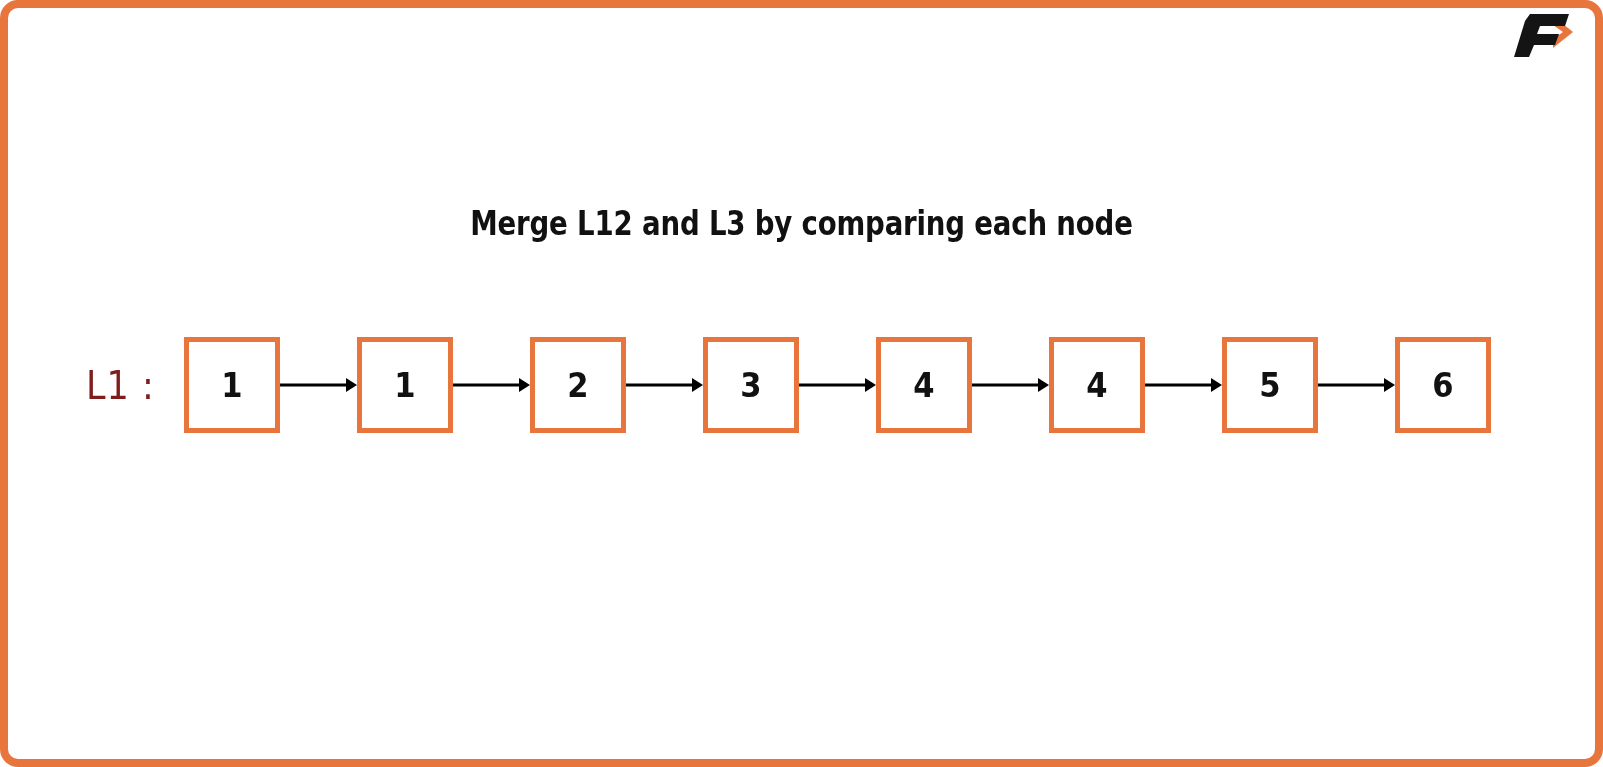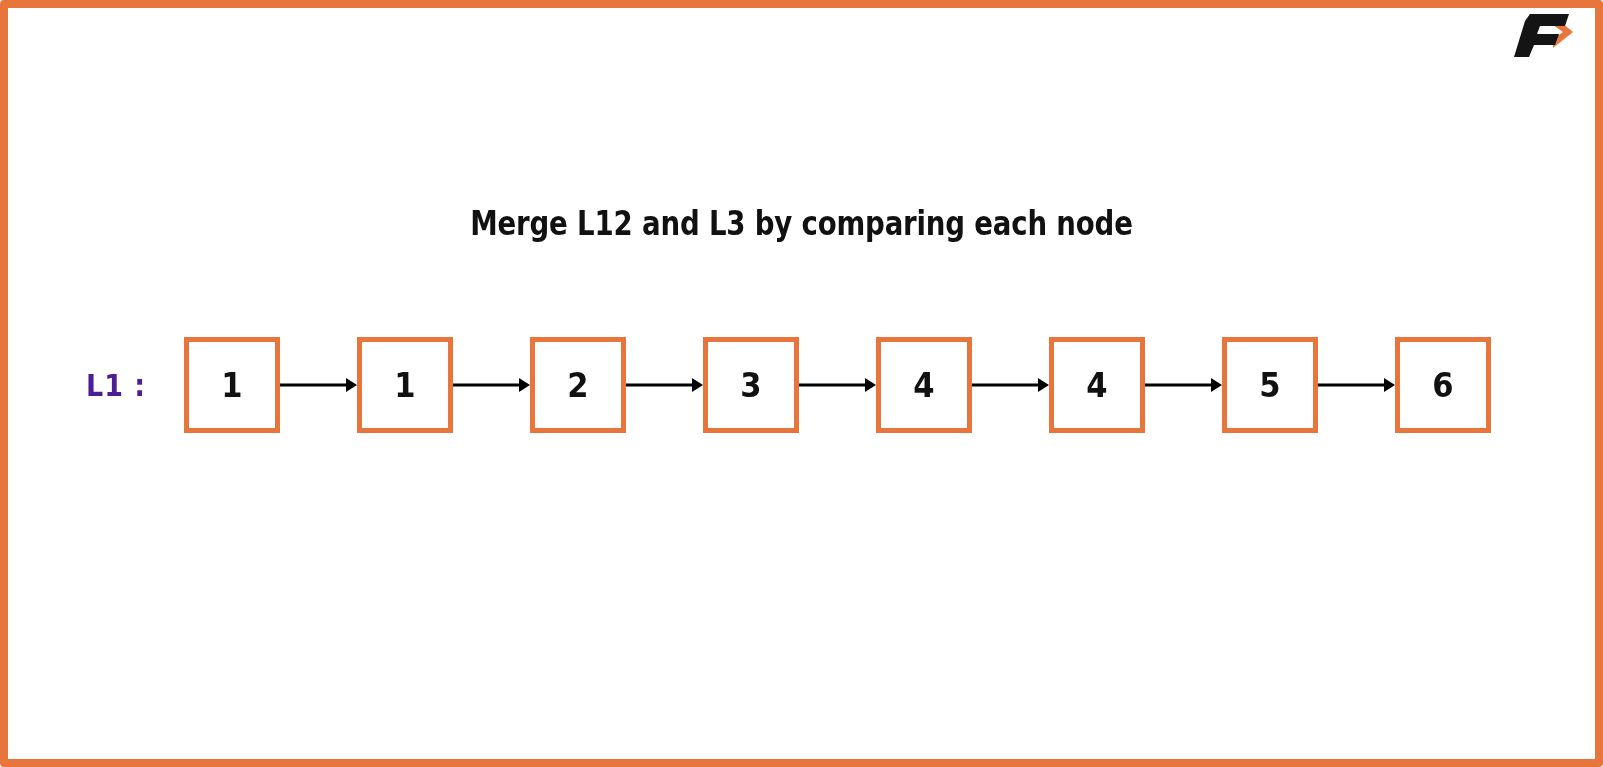--- a/index.html
+++ b/index.html
@@ -12,21 +12,21 @@
     font-family: "Liberation Sans", sans-serif;
     overflow: hidden;
   }
 
   #canvas {
     position: relative;
     width: 1603px;
     height: 767px;
     background: #ffffff;
     border: 8px solid #e8753b;
-    border-radius: 4px;
+    border-radius: 18px;
   }
 
   
   #logo {
     position: absolute;
     top: 2px;
     right: 14px;
     width: 78px;
     height: 50px;
   }
@@ -53,23 +53,23 @@
   #list-row {
     position: absolute;
     top: 322px;
     left: 78px;
     height: 110px;
     display: flex;
     align-items: center;
   }
 
   #list-label {
-    font-size: 30px;
-    font-weight: 700;
-    color: #4c1d95;
+    font-size: 39px;
+    font-weight: 400;
+    color: #7f1d1d;
     letter-spacing: 1px;
     width: 98px;
     white-space: nowrap;
     font-family: "DejaVu Sans Condensed", "Liberation Sans Narrow", "Liberation Sans", sans-serif;
   }
 
   .chain { display: flex; align-items: center; }
 
   .node {
     width: 96px;

